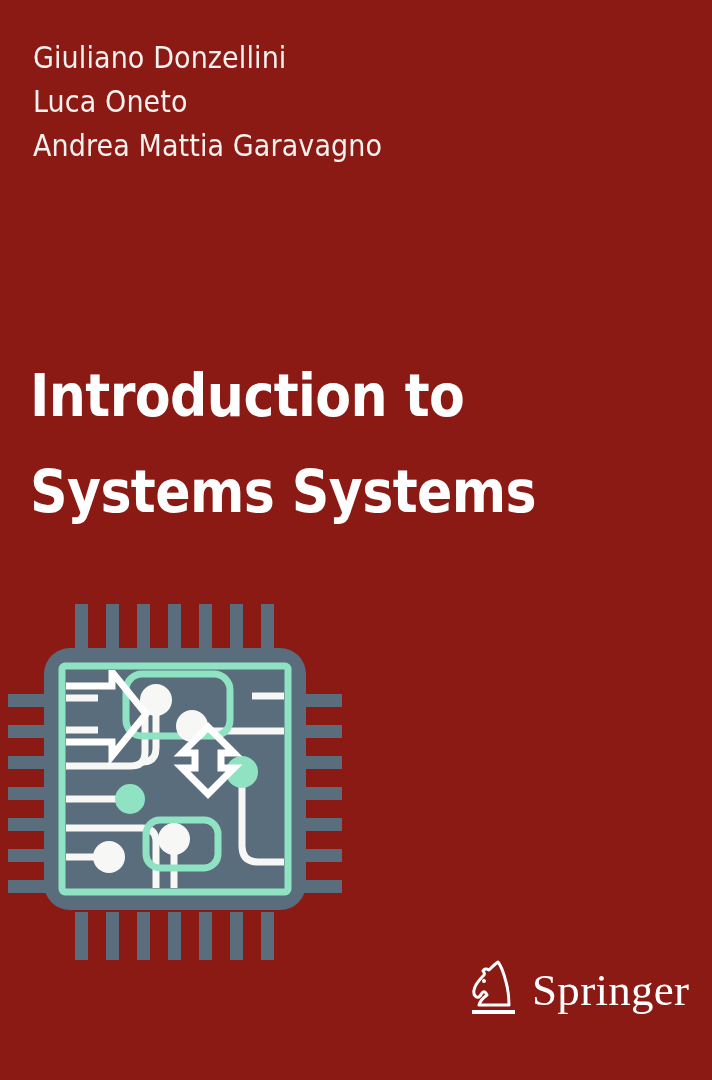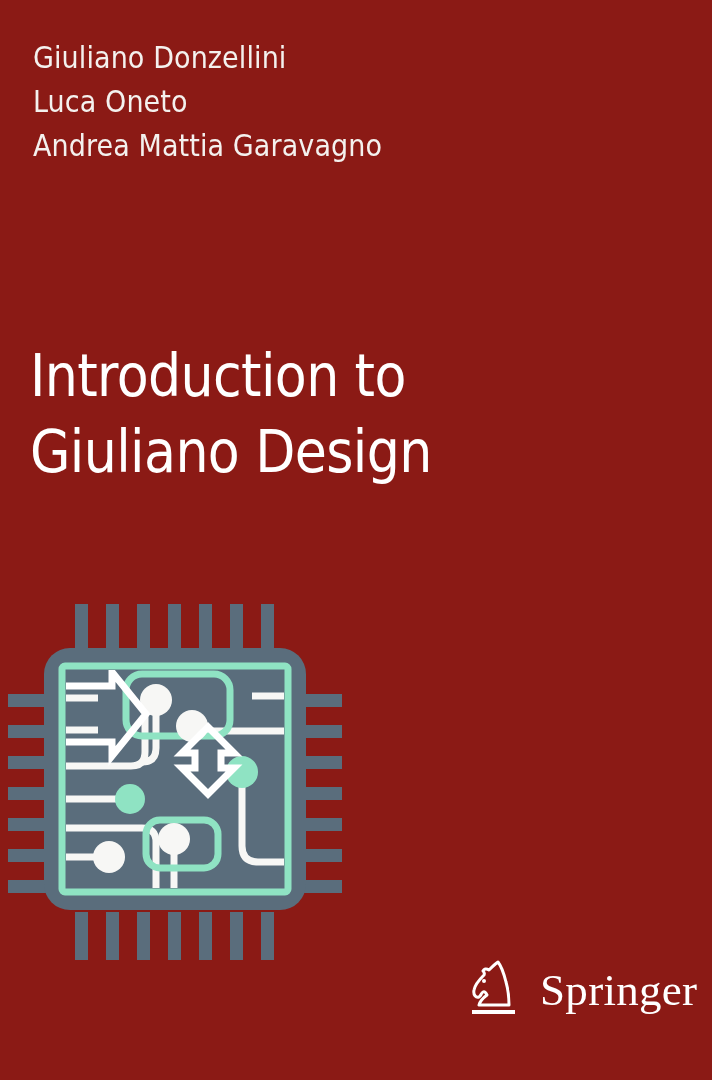--- a/index.html
+++ b/index.html
@@ -43,23 +43,24 @@
     position: absolute;
     left: 30px;
     top: 338px;
     width: 660px;
   }
   .title-line {
     color: #ffffff;
     font-family: "DejaVu Sans Condensed", "Liberation Sans Narrow", "Liberation Sans", sans-serif;
     font-size: 58px;
     line-height: 76px;
-    font-weight: 400;
+    font-weight: 700;
     letter-spacing: -0.6px;
     white-space: nowrap;
+    margin-top: 20px;
   }
 
   
   #chip-art {
     position: absolute;
     left: 6px;
     top: 596px;
     width: 352px;
     height: 372px;
   }
@@ -67,21 +68,21 @@
 
   
   #springer-logo {
     position: absolute;
     left: 468px;
     top: 955px;
     width: 200px;
     height: 70px;
     display: flex;
     align-items: center;
-    gap: 20px;
+    gap: 12px;
   }
   #springer-knight { flex: 0 0 auto; }
   #springer-wordmark {
     color: #ffffff;
     font-family: "Liberation Serif", "DejaVu Serif", serif;
     font-size: 45px;
     line-height: 45px;
     letter-spacing: 0.3px;
     font-weight: 400;
   }
@@ -92,21 +93,21 @@
 <div id="cover">
 
   <div id="authors">
     <div class="author-line">Giuliano Donzellini</div>
     <div class="author-line">Luca Oneto</div>
     <div class="author-line">Andrea Mattia Garavagno</div>
   </div>
 
   <div id="title">
     <div class="title-line">Introduction to</div>
-    <div class="title-line">Giuliano Design</div>
+    <div class="title-line">Systems Systems</div>
   </div>
 
   <div id="chip-art">
     <svg width="352" height="372" viewBox="0 0 352 372" xmlns="http://www.w3.org/2000/svg">
 
       <g fill="#5a6d7c">
 
         <rect x="69" y="8" width="13" height="48"></rect>
         <rect x="100" y="8" width="13" height="48"></rect>
         <rect x="131" y="8" width="13" height="48"></rect>

